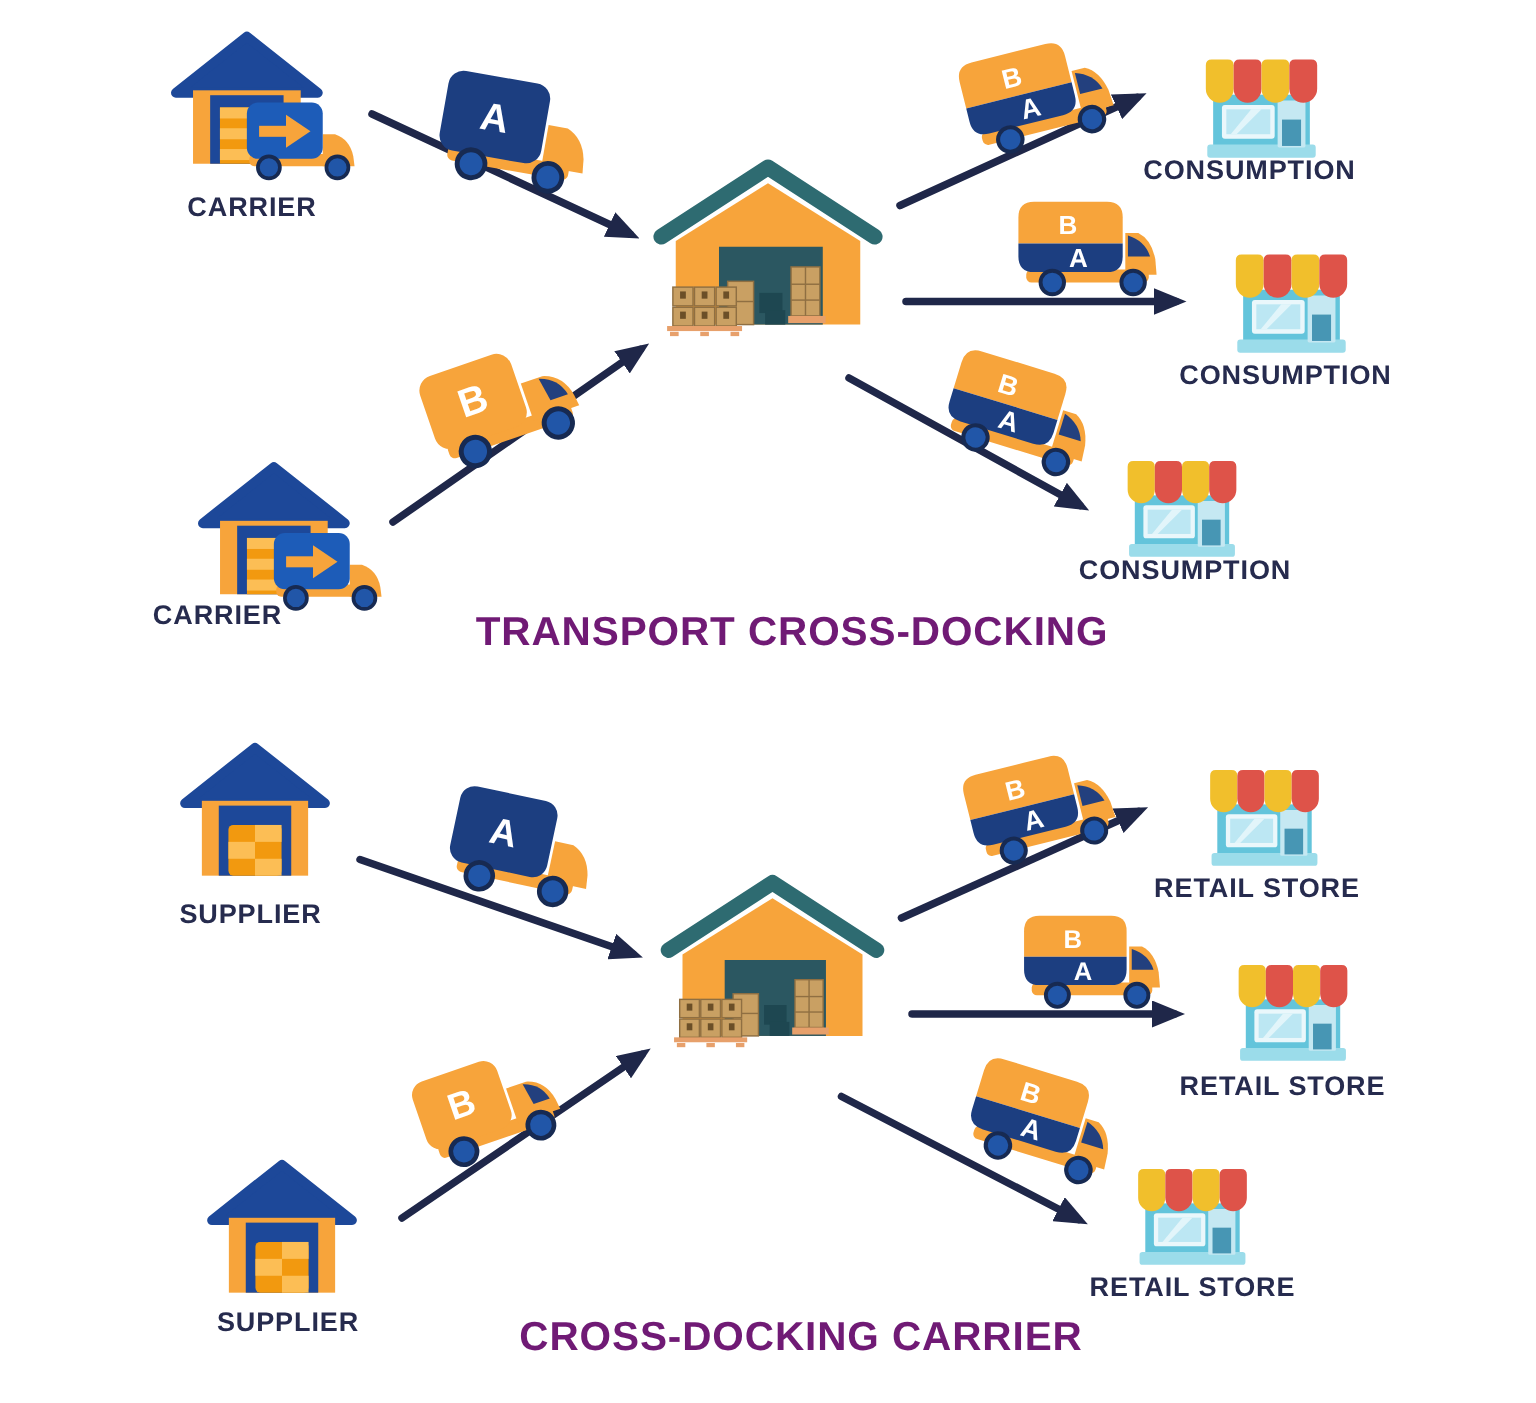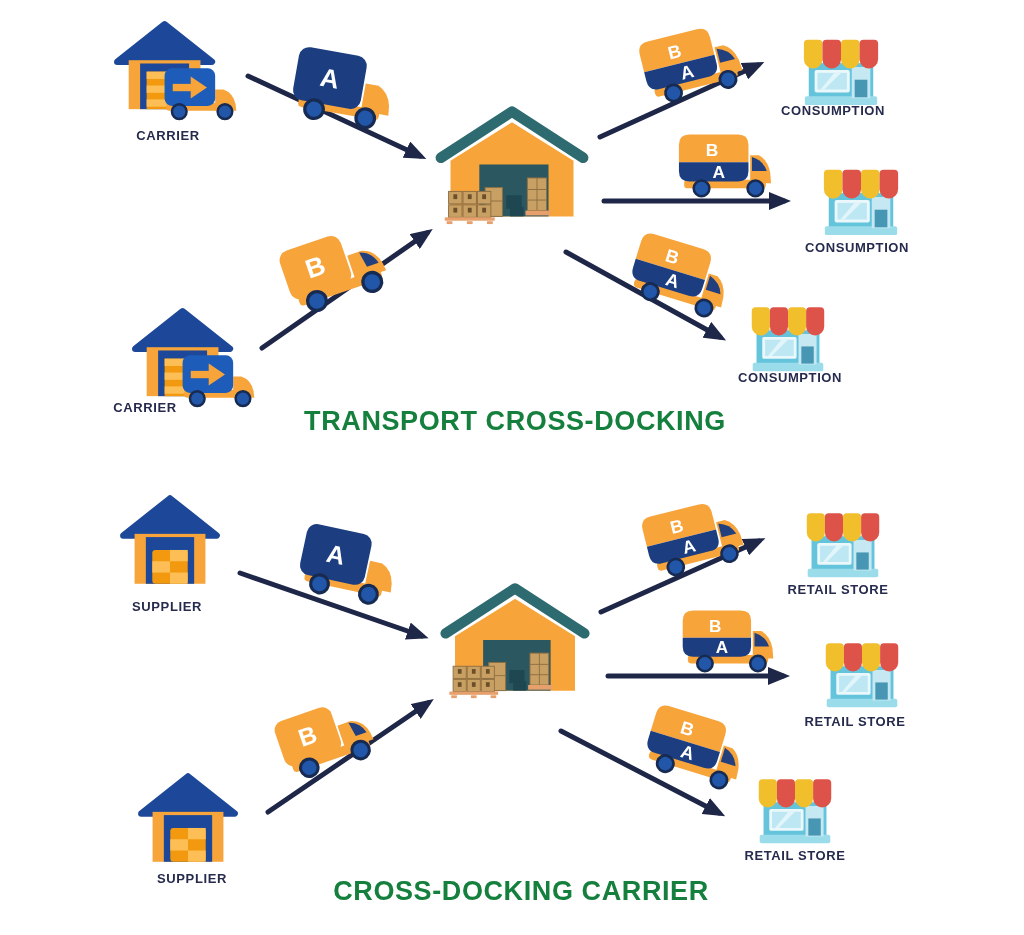--- a/index.html
+++ b/index.html
@@ -1,23 +1,23 @@
 <!DOCTYPE html>
 <html><head>
 <meta charset="utf-8">
 <style>
   html,body{margin:0;padding:0;background:#ffffff;}
   body{width:1024px;height:935px;font-family:"Liberation Sans",sans-serif;overflow:hidden;}
   .canvas{position:relative;width:1024px;height:935px;background:#ffffff;}
   .arrows{position:absolute;left:0;top:0;}
   .icon{position:absolute;overflow:visible;}
-  .lbl{position:absolute;transform:translateX(-50%);font-size:13px;font-weight:bold;
+  .lbl{position:absolute;transform:translateX(-50%);font-size:18px;font-weight:bold;
        letter-spacing:0.6px;color:#262B4E;white-space:nowrap;}
   .title{position:absolute;transform:translateX(-50%);font-size:27px;font-weight:800;
-       letter-spacing:0.6px;color:#15803d;white-space:nowrap;}
+       letter-spacing:0.6px;color:#701a75;white-space:nowrap;margin-left:13px;}
   .lt{font-family:"Liberation Sans",sans-serif;font-weight:bold;fill:#ffffff;text-anchor:middle;}
   .lt-big{font-size:28px;}
   .lt-sm{font-size:20px;}
 </style>
 </head>
 <body>
 
 <svg width="0" height="0" style="position:absolute" aria-hidden="true">
   <defs>
     <g id="shape-warehouse-carrier">

